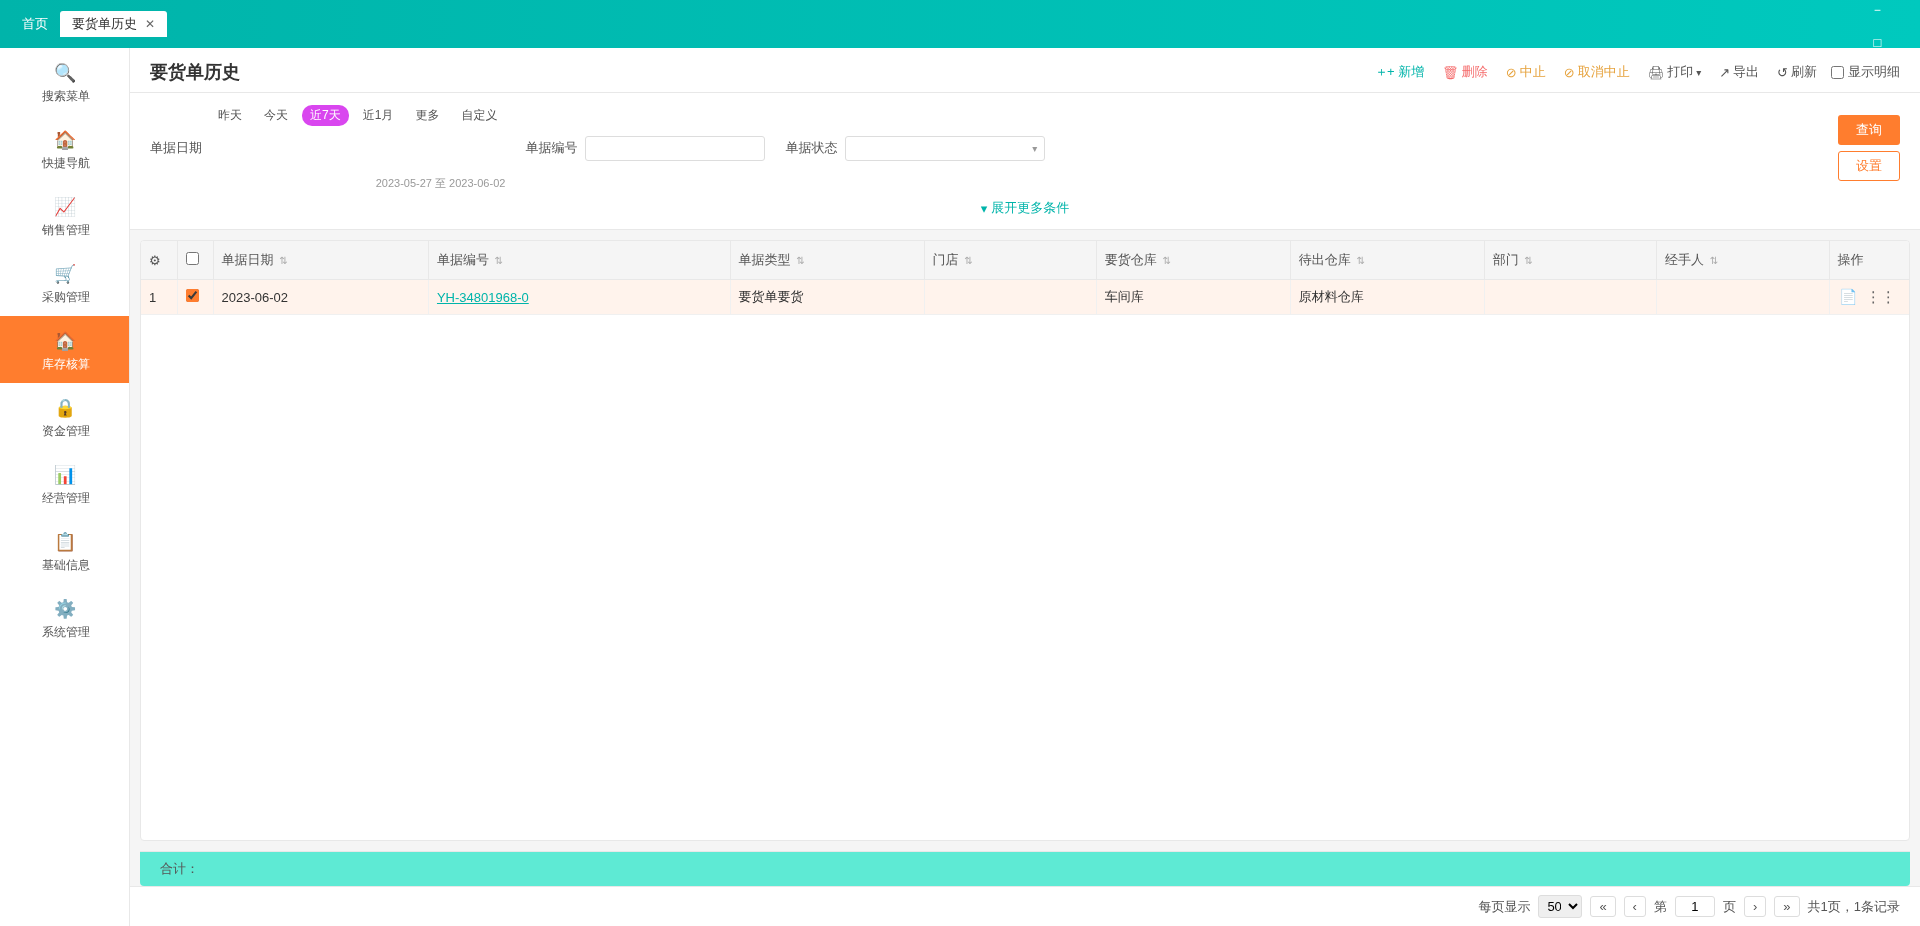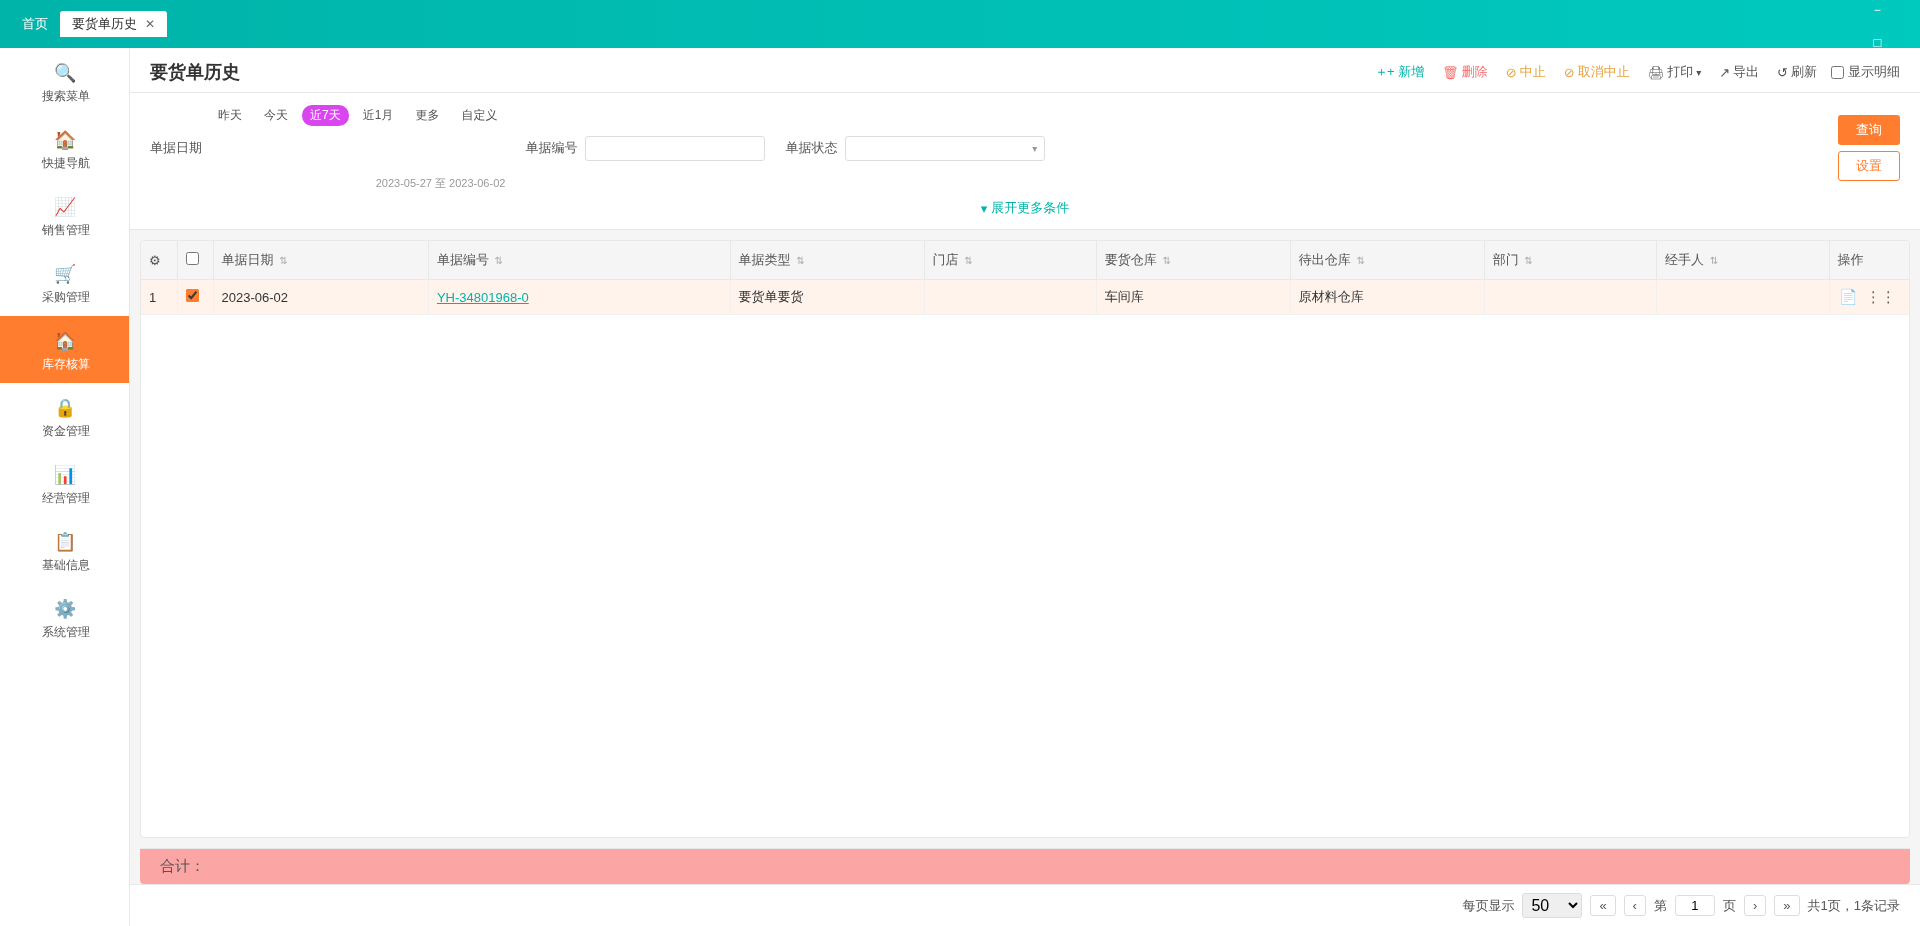--- a/index.html
+++ b/index.html
@@ -304,24 +304,24 @@
     }
     .op-icon {
       cursor: pointer;
       color: #666;
       font-size: 15px;
       margin: 0 2px;
     }
 
     
     .footer-summary {
-      background: #fca5a5;
+      background: #5eead4;
       border-top: 1px solid #e8e8e8;
       padding: 8px 20px;
-      font-size: 15px;
+      font-size: 13px;
       color: #555;
       display: flex;
       align-items: center;
       flex-shrink: 0;
       margin: 0 10px;
       border-radius: 0 0 4px 4px;
     }
 
     
     .pagination {
@@ -332,22 +332,22 @@
       align-items: center;
       justify-content: flex-end;
       gap: 8px;
       flex-shrink: 0;
     }
     .pagination-label { color: #555; font-size: 13px; }
     .pagination-select {
       border: 1px solid #ddd;
       border-radius: 3px;
       padding: 2px 4px;
-      font-size: 16px;
-      width: 60px;
+      font-size: 13px;
+      width: 44px;
     }
     .page-btn {
       padding: 2px 8px;
       border: 1px solid #ddd;
       border-radius: 3px;
       cursor: pointer;
       background: #fff;
       color: #555;
       font-size: 13px;
     }

